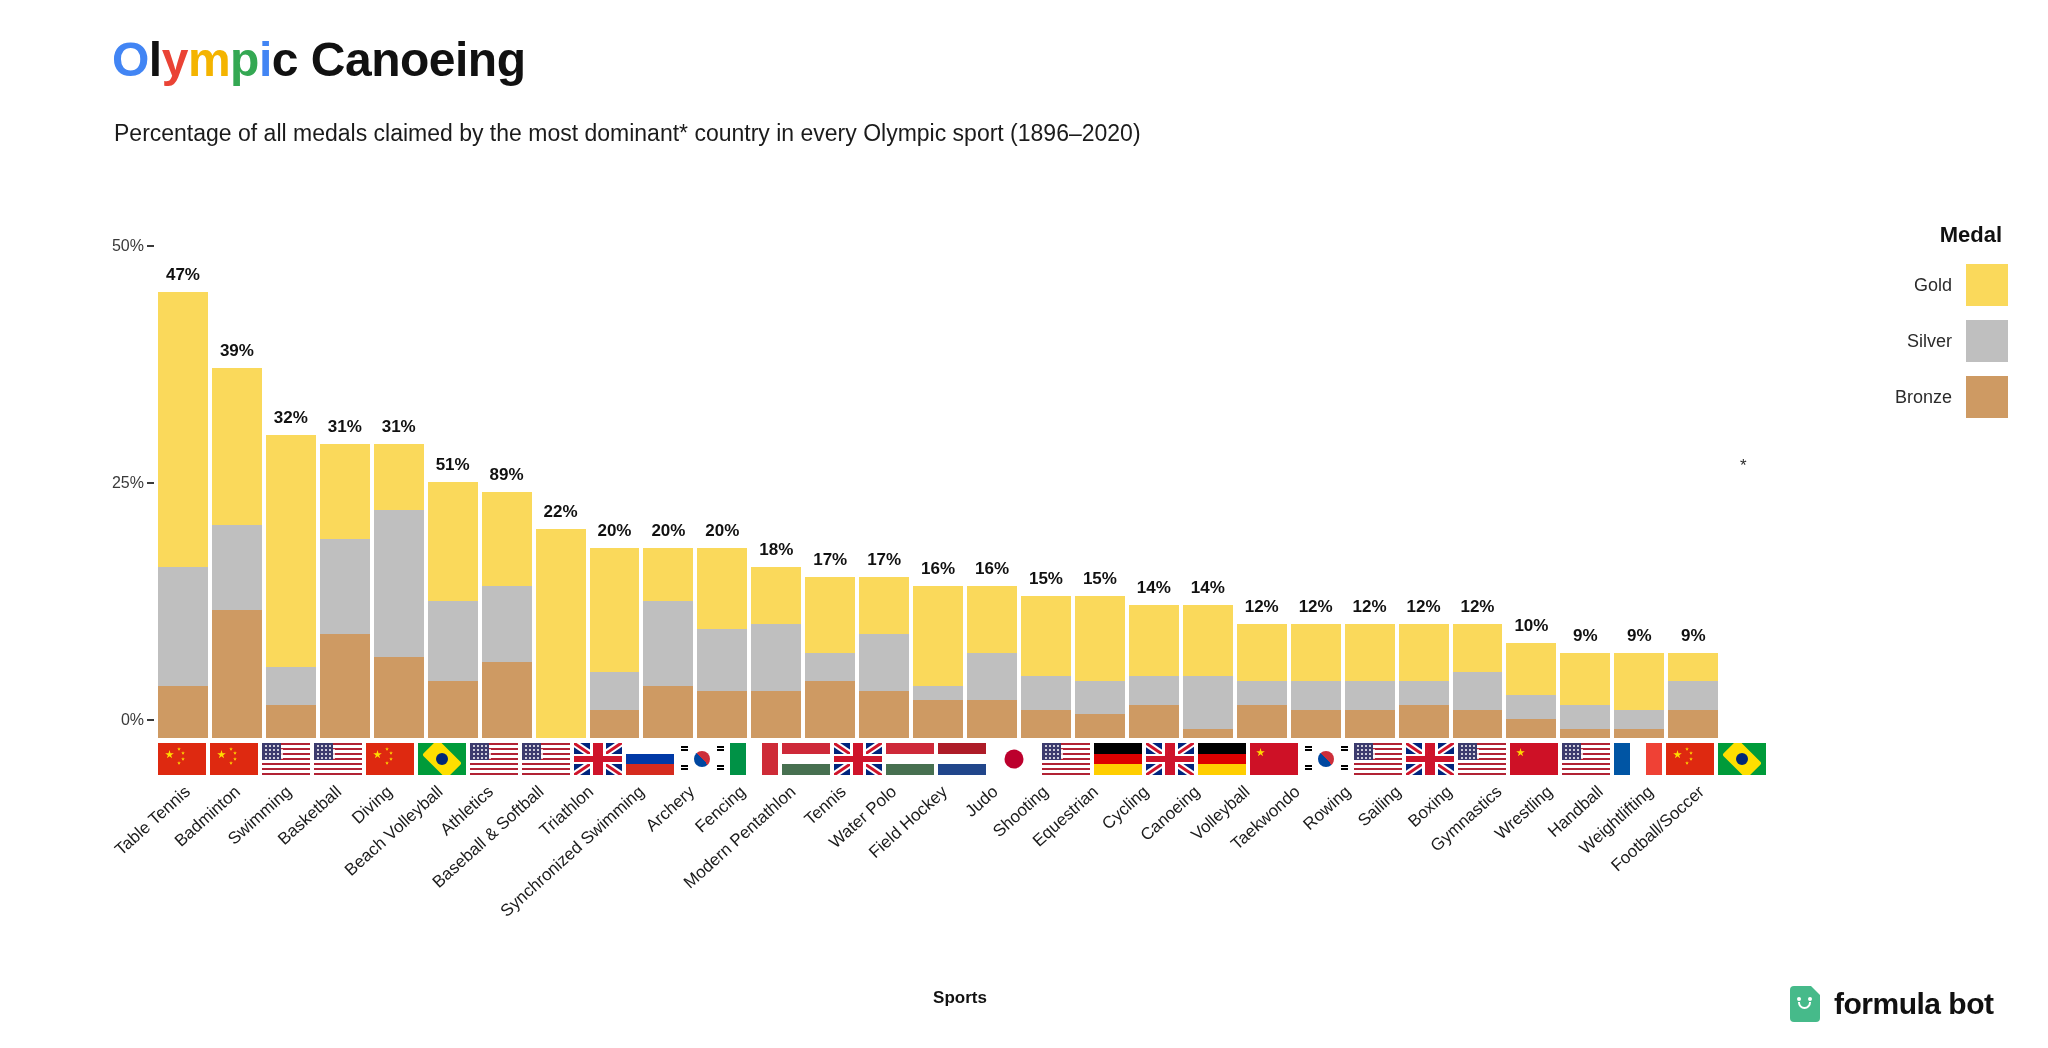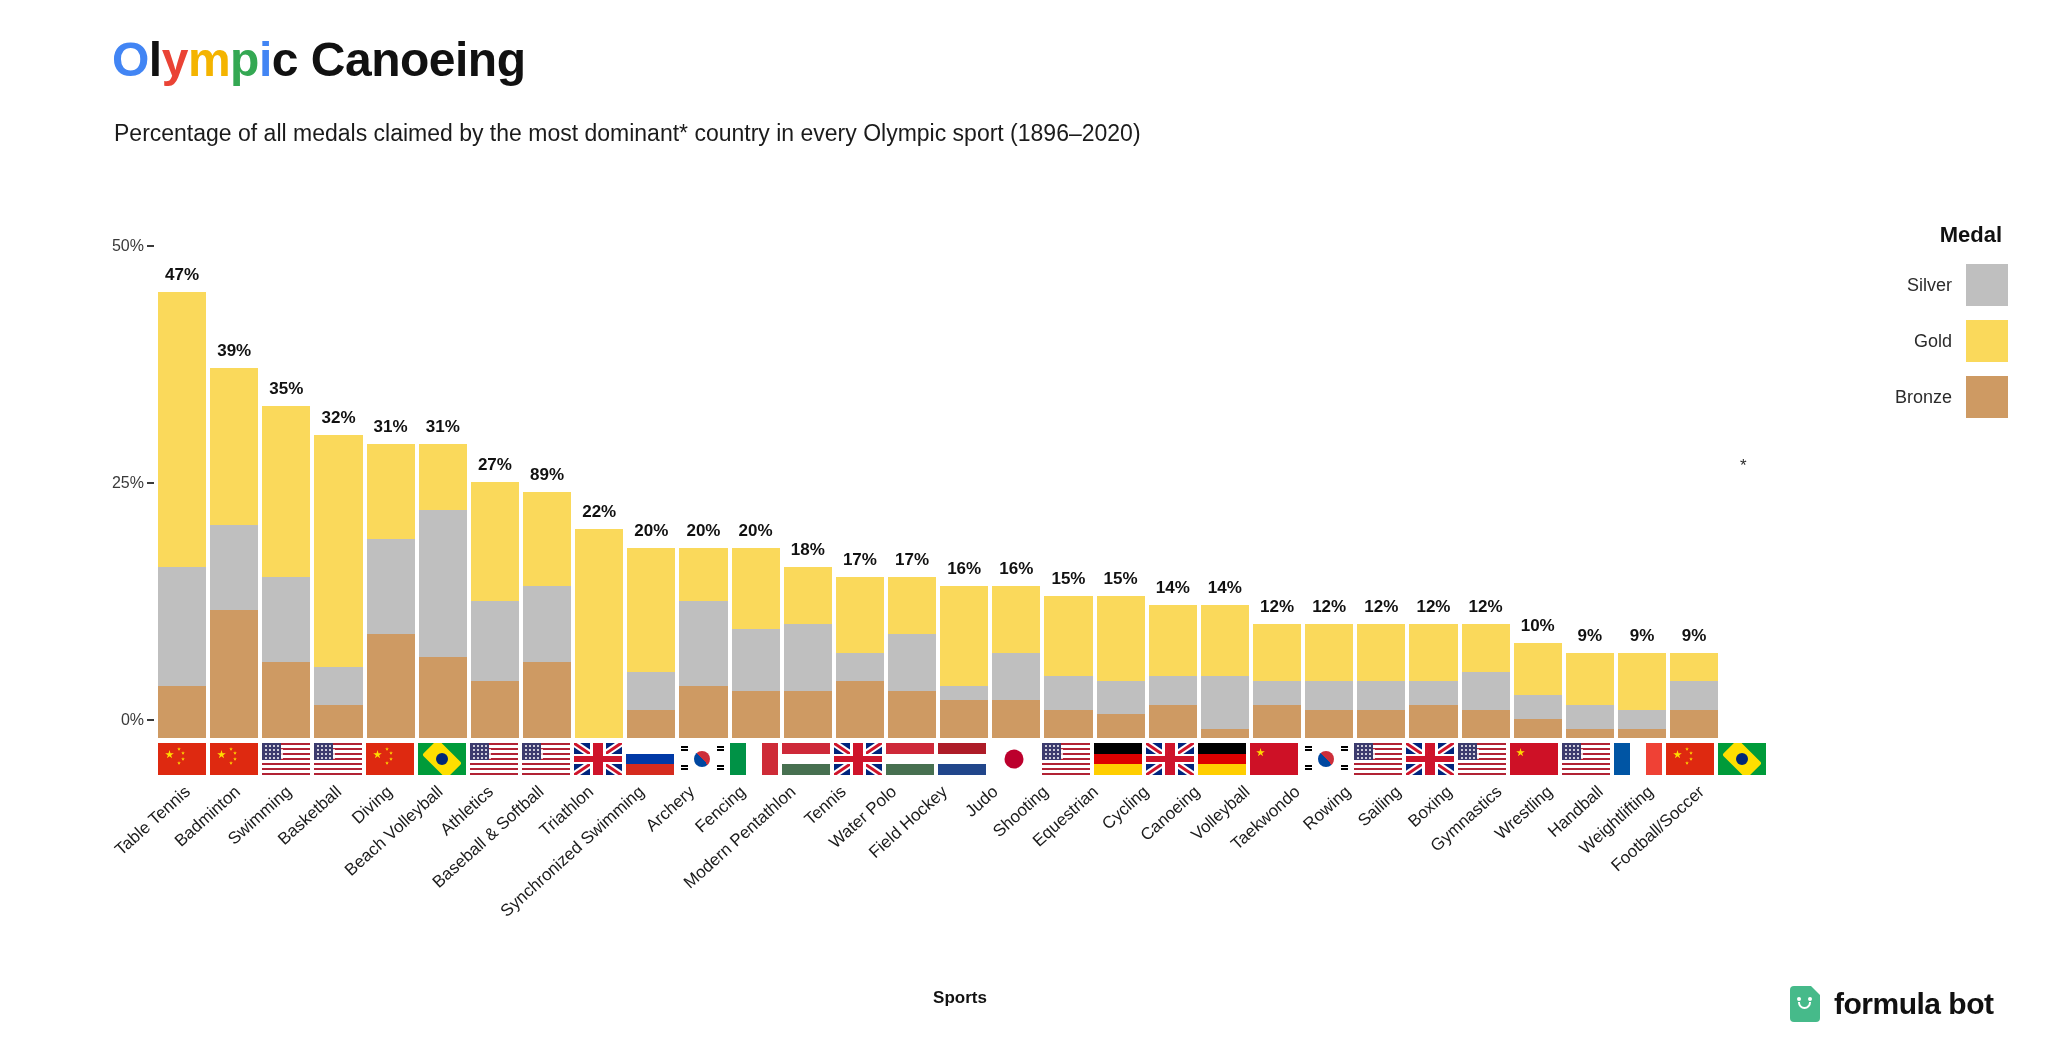--- a/index.html
+++ b/index.html
@@ -171,28 +171,20 @@
         </div>
         <div class="barcol">
           <div class="bar" style="height: 75%;">
             <div class="barlabel">39%</div>
             <div class="seg gold" style="height: 42.3077%;"></div>
             <div class="seg silver" style="height: 23.0769%;"></div>
             <div class="seg bronze" style="height: 34.6154%;"></div>
           </div>
         </div>
         <div class="barcol">
-          <div class="bar" style="height: 67.3077%;">
-            <div class="barlabel">35%</div>
-            <div class="seg gold" style="height: 51.4286%;"></div>
-            <div class="seg silver" style="height: 25.7143%;"></div>
-            <div class="seg bronze" style="height: 22.8571%;"></div>
-          </div>
-        </div>
-        <div class="barcol">
           <div class="bar" style="height: 61.5385%;">
             <div class="barlabel">32%</div>
             <div class="seg gold" style="height: 76.5625%;"></div>
             <div class="seg silver" style="height: 12.5%;"></div>
             <div class="seg bronze" style="height: 10.9375%;"></div>
           </div>
         </div>
         <div class="barcol">
           <div class="bar" style="height: 59.6154%;">
             <div class="barlabel">31%</div>
@@ -204,21 +196,21 @@
         <div class="barcol">
           <div class="bar" style="height: 59.6154%;">
             <div class="barlabel">31%</div>
             <div class="seg gold" style="height: 22.5806%;"></div>
             <div class="seg silver" style="height: 50%;"></div>
             <div class="seg bronze" style="height: 27.4194%;"></div>
           </div>
         </div>
         <div class="barcol">
           <div class="bar" style="height: 51.9231%;">
-            <div class="barlabel">27%</div>
+            <div class="barlabel">51%</div>
             <div class="seg gold" style="height: 46.2963%;"></div>
             <div class="seg silver" style="height: 31.4815%;"></div>
             <div class="seg bronze" style="height: 22.2222%;"></div>
           </div>
         </div>
         <div class="barcol">
           <div class="bar" style="height: 50%;">
             <div class="barlabel">89%</div>
             <div class="seg gold" style="height: 38.4615%;"></div>
             <div class="seg silver" style="height: 30.7692%;"></div>
@@ -939,26 +931,26 @@
       <div class="xcell">
         <div class="xtext">Football/Soccer</div>
       </div>
     </div>
   <div class="xaxis-title">Sports</div>
 
   <div class="legend">
     <div class="legend-title">Medal</div>
     <div id="legend-rows">
         <div class="legend-row">
+          <div class="legend-label">Gold</div>
+          <div class="swatch" style="background: rgb(250, 217, 91);"></div>
+        </div>
+        <div class="legend-row">
           <div class="legend-label">Silver</div>
           <div class="swatch" style="background: rgb(191, 191, 191);"></div>
-        </div>
-        <div class="legend-row">
-          <div class="legend-label">Gold</div>
-          <div class="swatch" style="background: rgb(250, 217, 91);"></div>
         </div>
         <div class="legend-row">
           <div class="legend-label">Bronze</div>
           <div class="swatch" style="background: rgb(206, 154, 99);"></div>
         </div>
       </div>
   </div>
 
   <div class="footnote">
     <span class="star">*</span>

